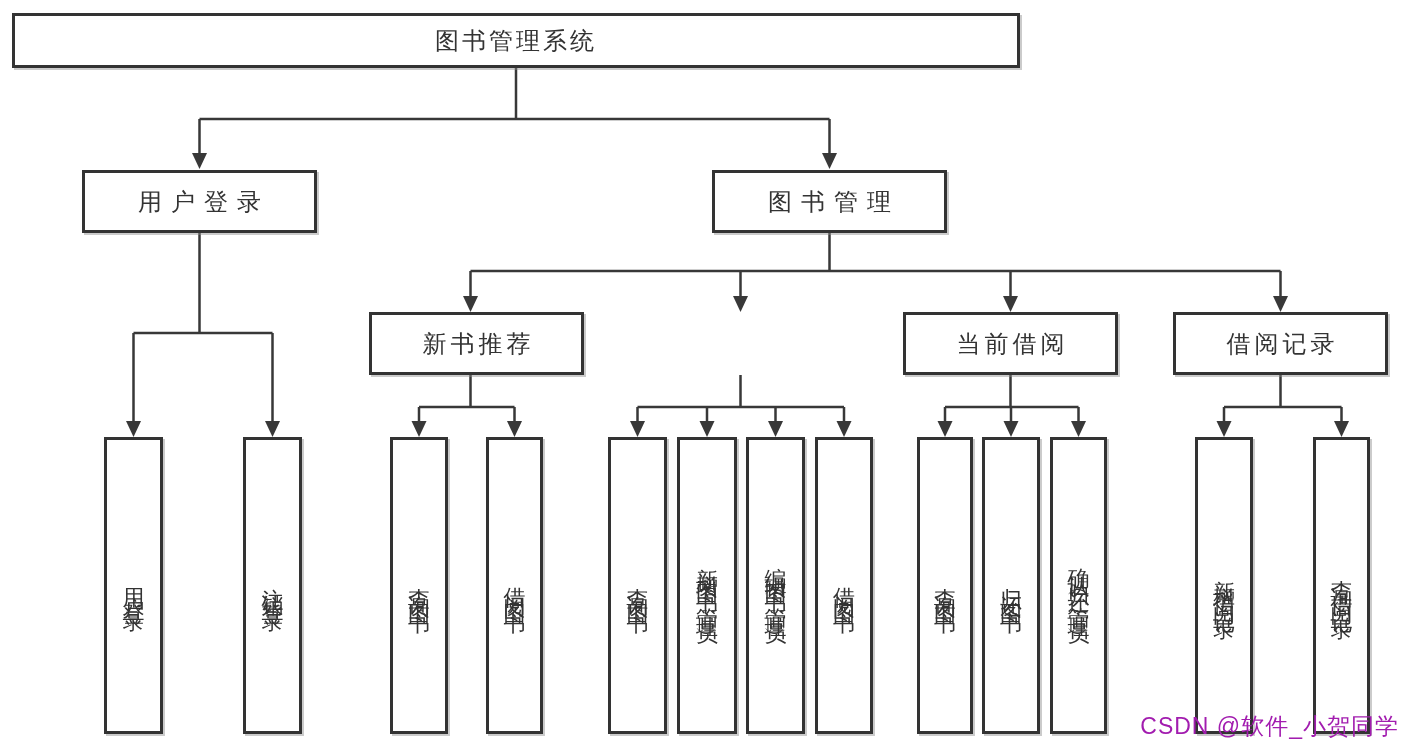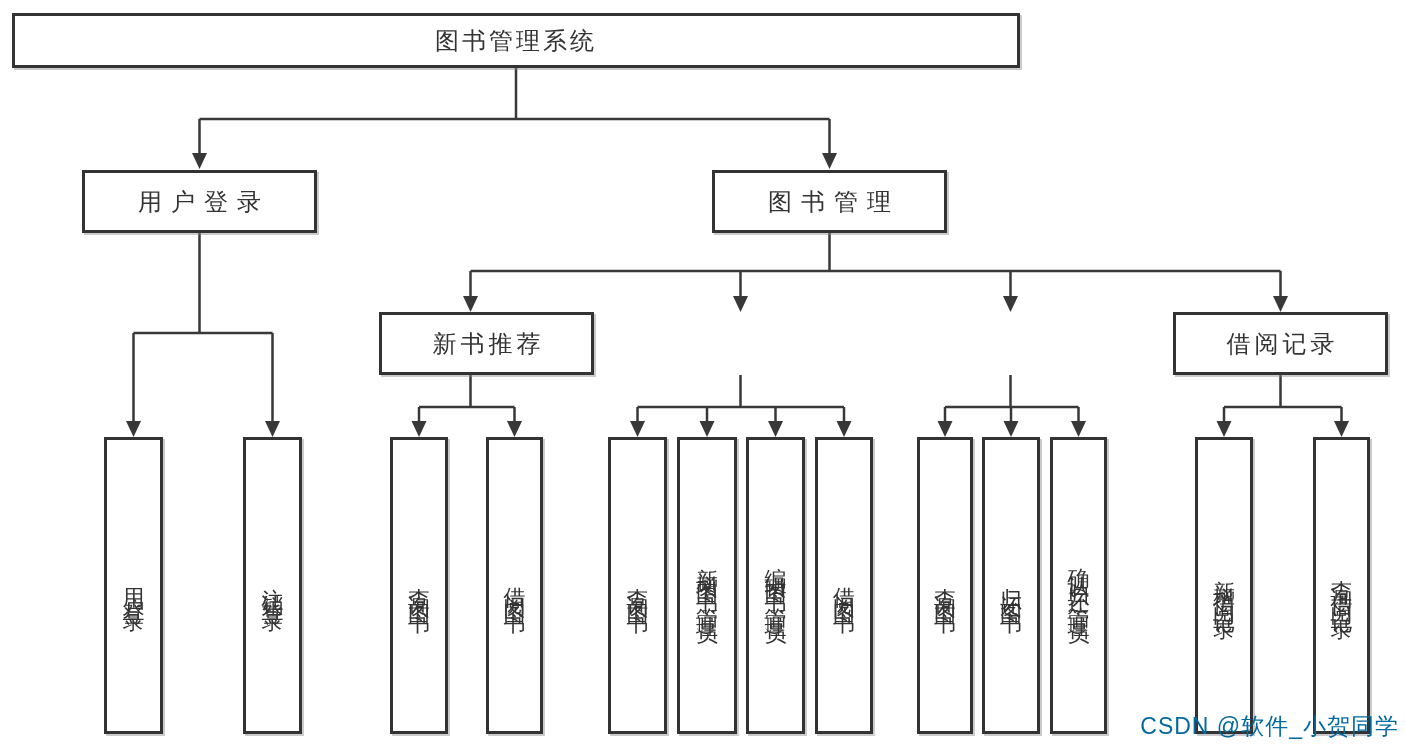--- a/index.html
+++ b/index.html
@@ -18,21 +18,21 @@
   .l2{top:170px;height:63px;font-size:24px;letter-spacing:9px;text-indent:9px;}
   .l2.user{left:82px;width:235px;}
   .l2.book{left:712px;width:235px;text-align:right;}
   .l3{top:312px;height:63px;width:215px;font-size:24px;letter-spacing:4px;text-indent:4px;}
   .leaf{top:437px;height:297px;}
   .leaf .vtext{
     writing-mode:vertical-rl;text-orientation:mixed;
     font-size:22px;letter-spacing:8px;line-height:1;white-space:nowrap;
   }
   .watermark{
-    position:absolute;right:6px;top:711px;font-size:23px;color:#0369a1;
+    position:absolute;right:6px;top:711px;font-size:23px;color:#a21caf;
     letter-spacing:1px;white-space:nowrap;
   }
 </style>
 </head>
 <body>
 
 <div class="stage">
 
   <svg class="connectors" width="1405" height="747" viewBox="0 0 1405 747">
     <g stroke="#383838" stroke-width="2.5" fill="none">
@@ -71,22 +71,25 @@
     <span>图书管理系统</span>
   </div>
 
   <div class="box l2 user">
     <span>用户登录</span>
   </div>
   <div class="box l2 book">
     <span>图书管理</span>
   </div>
 
-  <div class="box l3" style="left:379px">
+  <div class="box l3" style="left:369px">
     <span>新书推荐</span>
+  </div>
+  <div class="box l3" style="left:903px">
+    <span>当前借阅</span>
   </div>
   <div class="box l3" style="left:1173px">
     <span>借阅记录</span>
   </div>
 
   <div class="box leaf" style="left:104px;width:59px">
     <span class="vtext">用户登录</span>
   </div>
   <div class="box leaf" style="left:243px;width:59px">
     <span class="vtext">注销登录</span>

